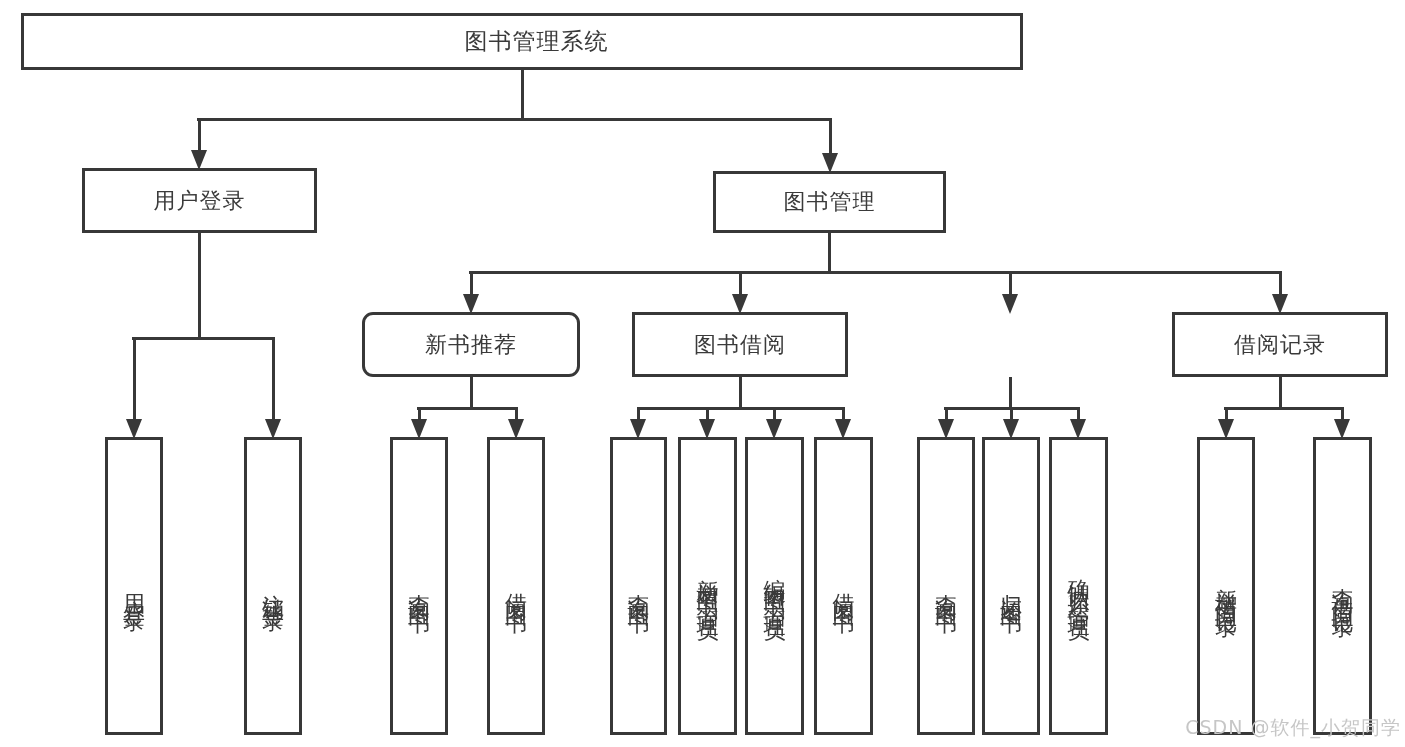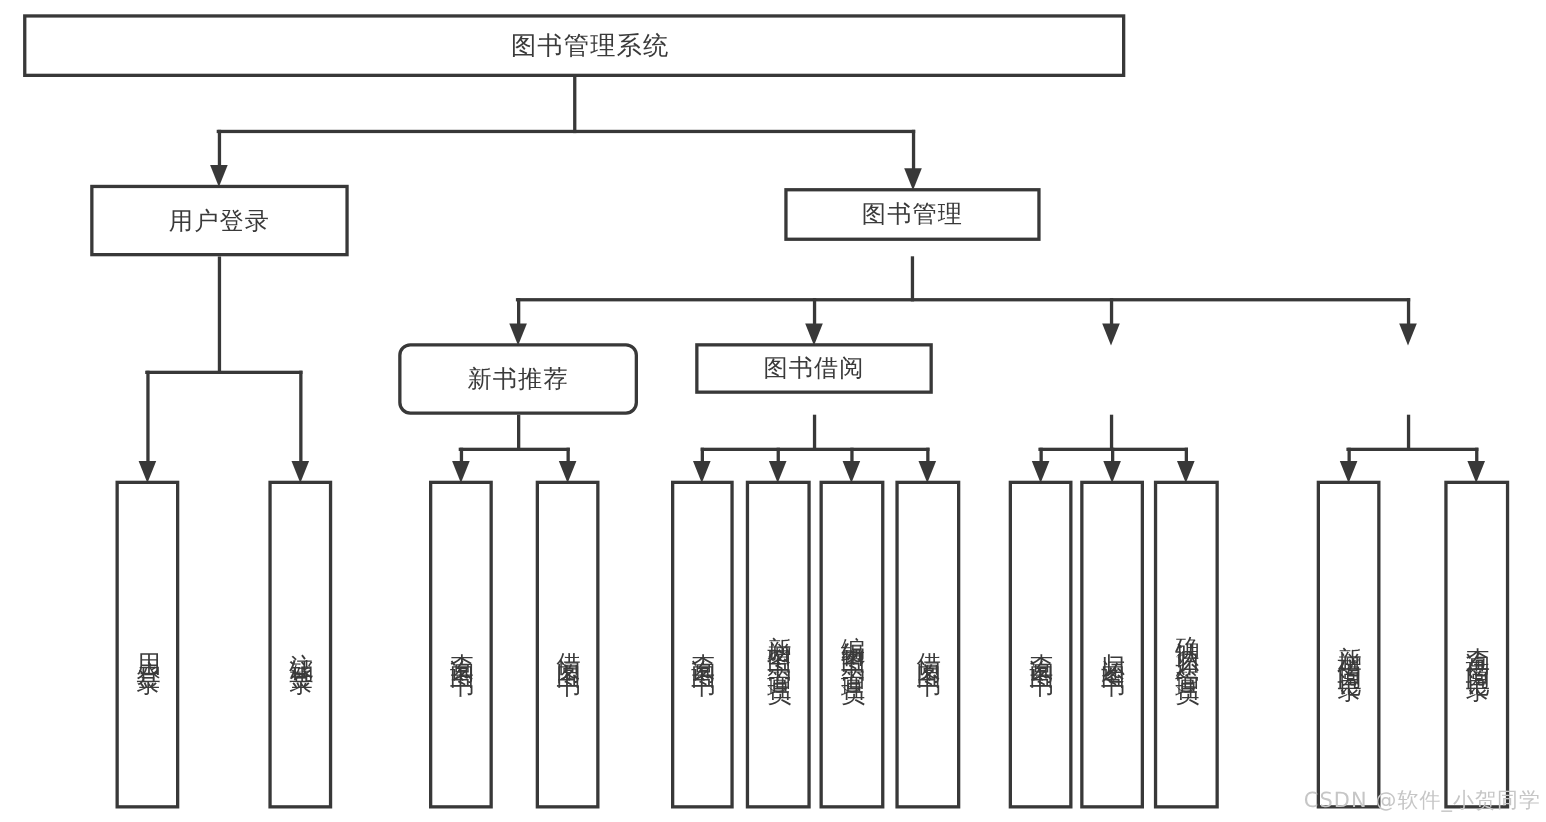--- a/index.html
+++ b/index.html
@@ -61,29 +61,32 @@
 
 <div id="stage">
 
   <div class="node root-node" style="left:21px;top:13px;width:1002px;height:57px;">
     <span>图书管理系统</span>
   </div>
 
   <div class="node" style="left:82px;top:168px;width:235px;height:65px;">
     <span>用户登录</span>
   </div>
-  <div class="node" style="left:713px;top:171px;width:233px;height:48px;">
+  <div class="node" style="left:713px;top:171px;width:233px;height:62px;">
     <span>图书管理</span>
   </div>
 
   <div class="node" style="left:362px;top:312px;width:218px;height:65px;border-radius:11px;">
     <span>新书推荐</span>
   </div>
-  <div class="node" style="left:632px;top:312px;width:216px;height:46px;">
+  <div class="node" style="left:632px;top:312px;width:216px;height:65px;">
     <span>图书借阅</span>
+  </div>
+  <div class="node" style="left:1172px;top:312px;width:216px;height:65px;">
+    <span>借阅记录</span>
   </div>
 
   <div class="node vnode" style="left:105px;top:437px;width:58px;height:298px;">
     <span>用户登录</span>
   </div>
   <div class="node vnode" style="left:244px;top:437px;width:58px;height:298px;">
     <span>注销登录</span>
   </div>
 
   <div class="node vnode" style="left:390px;top:437px;width:58px;height:298px;">

